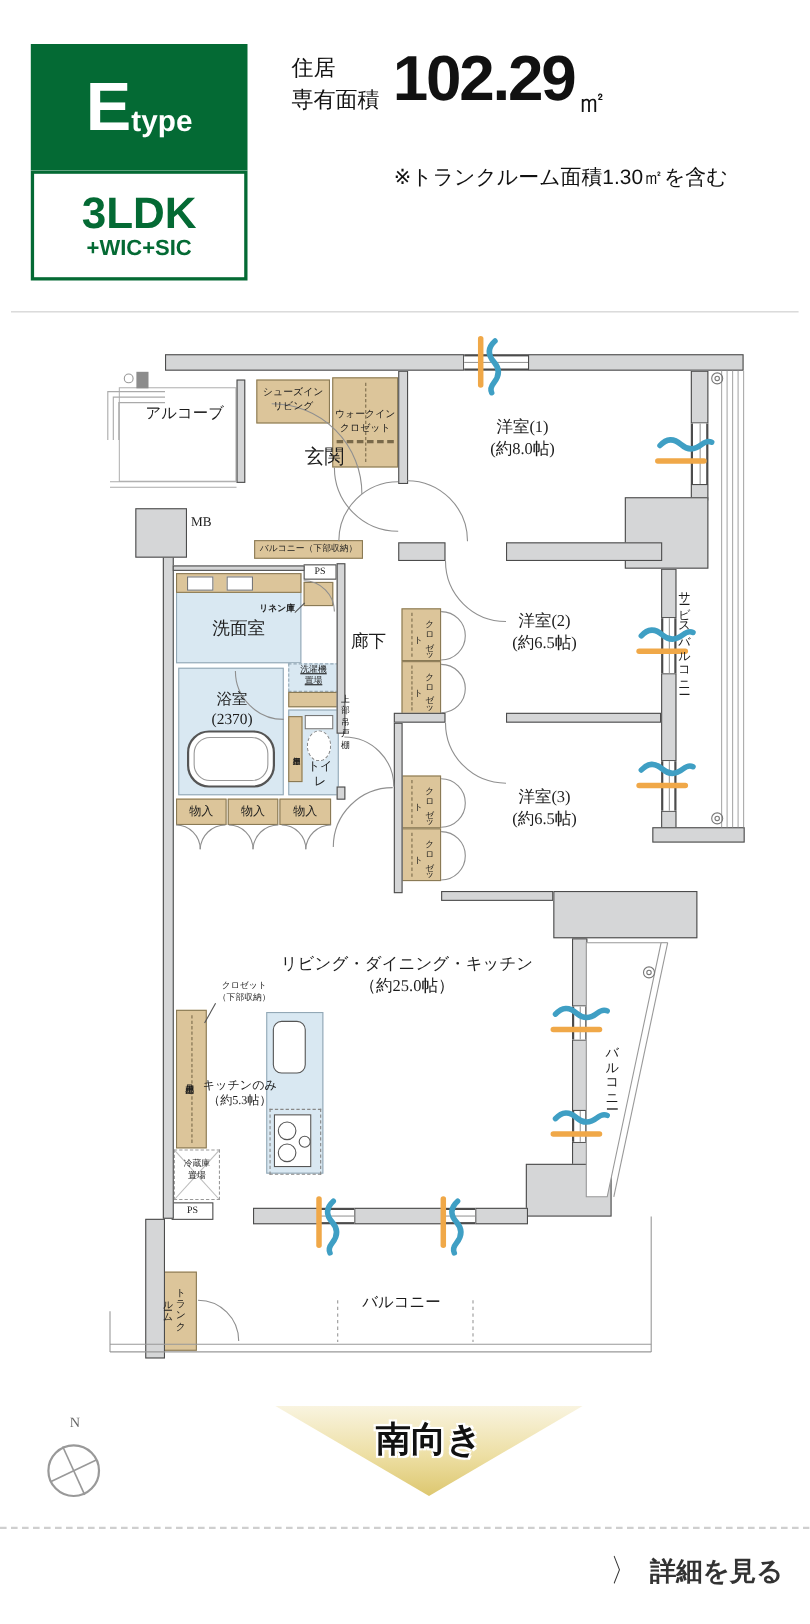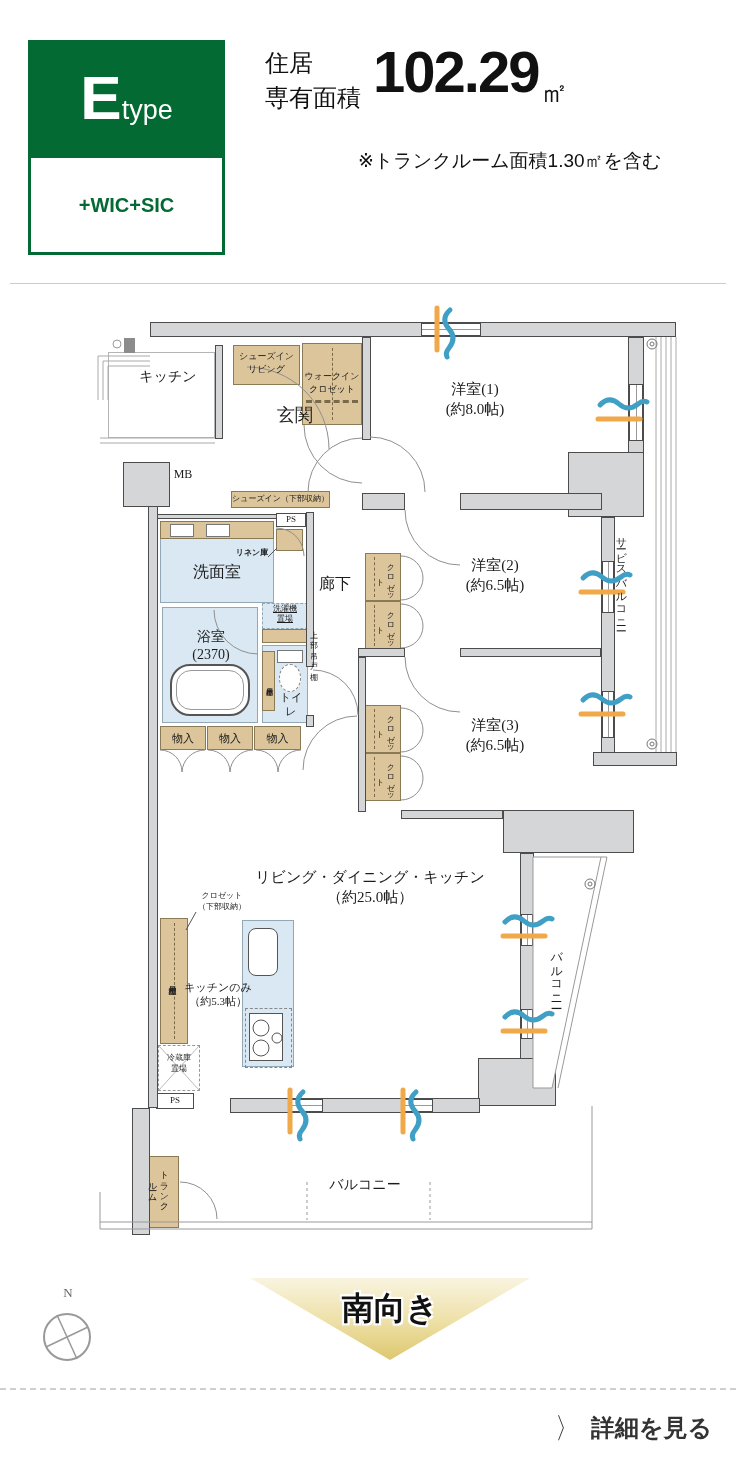--- a/index.html
+++ b/index.html
@@ -41,27 +41,28 @@
        color:#111;z-index:2;
        text-shadow:-2px -2px 0 #fff,2px -2px 0 #fff,-2px 2px 0 #fff,2px 2px 0 #fff,0 0 4px #fff;}
   .detail-link{right:24px;top:1412px;display:flex;align-items:center;gap:12px;
        font-size:24px;font-weight:bold;color:#333;z-index:2;cursor:pointer;}
 </style>
 </head>
 <body>
 
 <div class="abs type-badge-top">
   <span style="font-size:62px;font-weight:bold;line-height:1;">E</span>
-  <span style="font-size:27px;font-weight:normal;margin-top:26px;">type</span>
+  <span style="font-size:27px;font-weight:bold;margin-top:26px;">type</span>
 </div>
 <div class="abs type-badge-bottom">
+  <span style="font-size:40px;font-weight:bold;line-height:1.05;">3LDK</span>
   <span style="font-size:20px;font-weight:bold;">+WIC+SIC</span>
 </div>
 <div class="abs" style="left:265px;top:42px;display:flex;align-items:flex-start;z-index:2;">
-  <div style="font-size:24px;line-height:1.45;white-space:pre-line;color:#111;padding-top:6px;font-family:Liberation Mono, monospace;">住居
+  <div style="font-size:20px;line-height:1.45;white-space:pre-line;color:#111;padding-top:6px;">住居
 専有面積</div>
   <div style="font-size:58px;font-weight:bold;color:#111;letter-spacing:-2px;margin-left:12px;line-height:1.05;">102.29</div>
   <div style="font-size:28px;color:#111;margin-top:32px;margin-left:2px;">㎡</div>
 </div>
 <div class="abs" style="left:358px;top:148px;font-size:19px;color:#111;z-index:2;">※トランクルーム面積1.30㎡を含む</div>
 <div class="abs sep" style="left:10px;top:283px;width:716px;"></div>
 
 <div class="abs room-outline" style="left:108px;top:352px;width:107px;height:86px;"></div>
 
 <div class="abs tan" style="left:233px;top:345px;width:67px;height:40px;"></div>
@@ -248,30 +249,30 @@
     <line x1="268" y1="557" x2="277" y2="548"></line>
   </g>
 
   <g stroke="#999" fill="none" stroke-width="2">
     <circle cx="67" cy="1337" r="23"></circle>
     <line x1="46" y1="1347" x2="88" y2="1327" stroke-width="1.5"></line>
     <line x1="57" y1="1315" x2="77" y2="1359" stroke-width="1.5"></line>
   </g>
 </svg>
 
-<div class="abs lbl" style="left:118px;top:368px;width:100px;font-size:14px;">キッチン</div>
+<div class="abs lbl" style="left:118px;top:368px;width:100px;font-size:14px;">アルコーブ</div>
 <div class="abs lbl" style="left:233px;top:350px;width:67px;font-size:9px;line-height:1.4;">シューズイン
 リビング</div>
 <div class="abs lbl" style="left:302px;top:370px;width:60px;font-size:9px;line-height:1.4;">ウォークイン
 クロゼット</div>
 <div class="abs lbl" style="left:250px;top:404px;width:90px;font-size:18px;">玄関</div>
 <div class="abs lbl" style="left:166px;top:467px;width:34px;font-size:12px;">MB</div>
 <div class="abs lbl" style="left:395px;top:380px;width:160px;font-size:15px;">洋室(1)
 (約8.0帖)</div>
-<div class="abs lbl" style="left:231px;top:493px;width:99px;font-size:8px;line-height:1.6;">シューズイン（下部収納）</div>
+<div class="abs lbl" style="left:231px;top:493px;width:99px;font-size:8px;line-height:1.6;">バルコニー（下部収納）</div>
 <div class="abs lbl" style="left:276px;top:514px;width:30px;font-size:9px;">PS</div>
 <div class="abs lbl" style="left:232px;top:548px;width:40px;font-size:8px;font-weight:bold;">リネン庫</div>
 <div class="abs lbl" style="left:172px;top:562px;width:90px;font-size:16px;">洗面室</div>
 <div class="abs lbl" style="left:310px;top:574px;width:50px;font-size:16px;">廊下</div>
 <div class="abs lbl" style="left:420px;top:556px;width:150px;font-size:15px;">洋室(2)
 (約6.5帖)</div>
 <div class="abs lbl vert" style="left:374px;top:557px;height:42px;font-size:8px;">クロゼット</div>
 <div class="abs lbl vert" style="left:374px;top:605px;height:42px;font-size:8px;">クロゼット</div>
 <div class="abs lbl vert" style="left:374px;top:709px;height:42px;font-size:8px;">クロゼット</div>
 <div class="abs lbl vert" style="left:374px;top:757px;height:42px;font-size:8px;">クロゼット</div>

